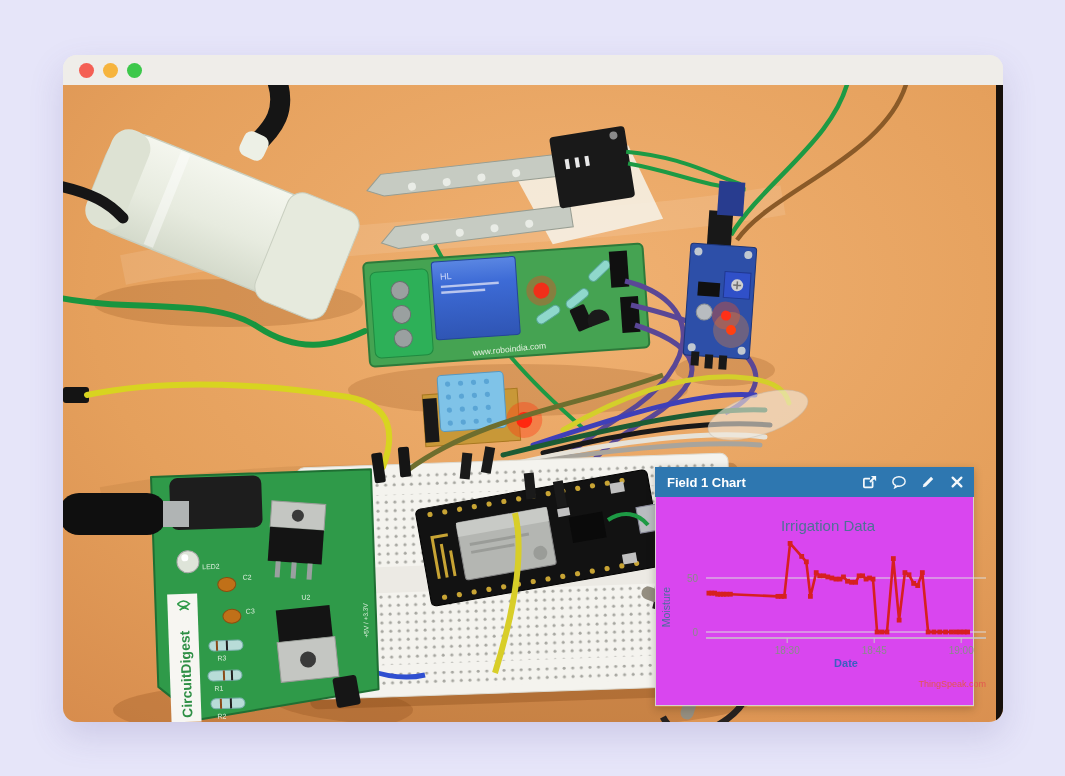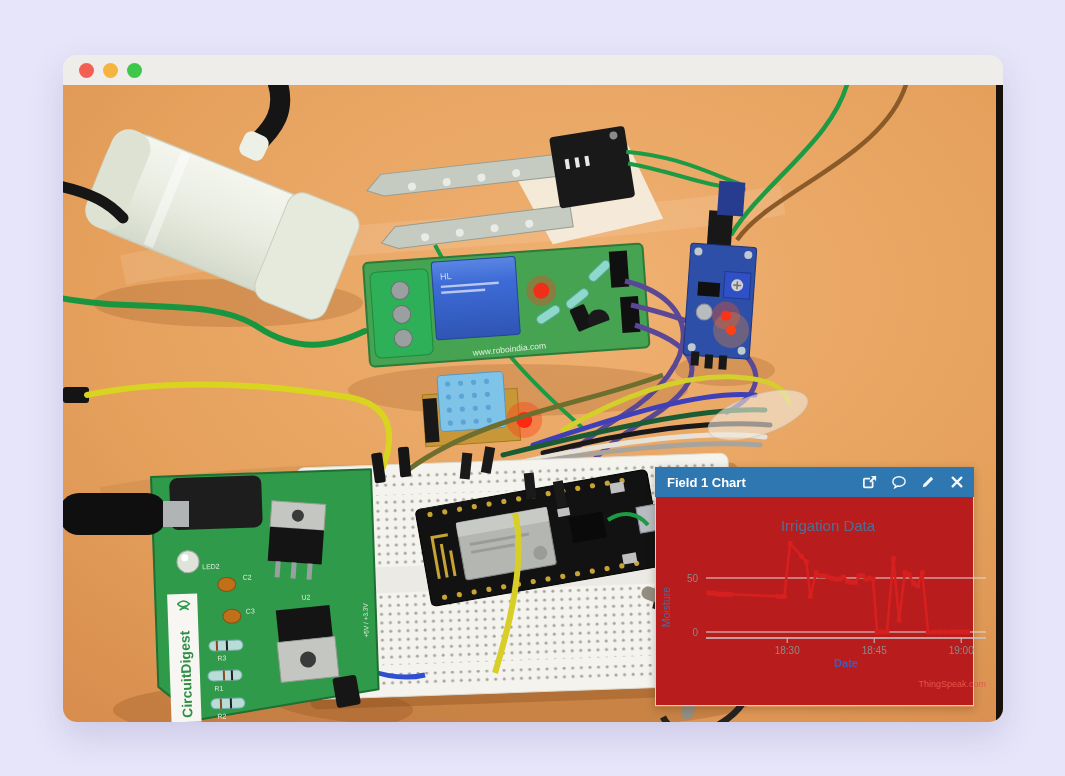--- a/index.html
+++ b/index.html
@@ -21,21 +21,21 @@
     position:absolute;left:592px;top:412px;width:319px;height:240px;
     box-shadow:0 2px 8px rgba(40,30,10,.25);
   }
   .chart-header{
     height:30px;background:#2e77b0;color:#fff;display:flex;align-items:center;
     padding:0 10px 0 12px;font-size:13px;font-weight:bold;
   }
   .chart-header .spacer{flex:1;}
   .hicon{width:14px;height:14px;margin-left:15px;display:inline-flex;cursor:pointer;opacity:.95;}
   .hicon svg{width:14px;height:14px;}
-  .chart-body{position:relative;height:209px;background:#b91c1c;border:1px solid #d5d2cb;border-top:none;box-sizing:border-box;}
+  .chart-body{position:relative;height:209px;background:#d946ef;border:1px solid #d5d2cb;border-top:none;box-sizing:border-box;}
   .chart-body svg{position:absolute;left:0;top:0;}
   text{font-family:"Liberation Sans",sans-serif;}
 </style>
 </head>
 <body>
 
 <div class="window">
   <div class="titlebar">
     <span class="dot" style="background: rgb(244, 95, 84);"></span>
     <span class="dot" style="background: rgb(246, 180, 62);"></span>

